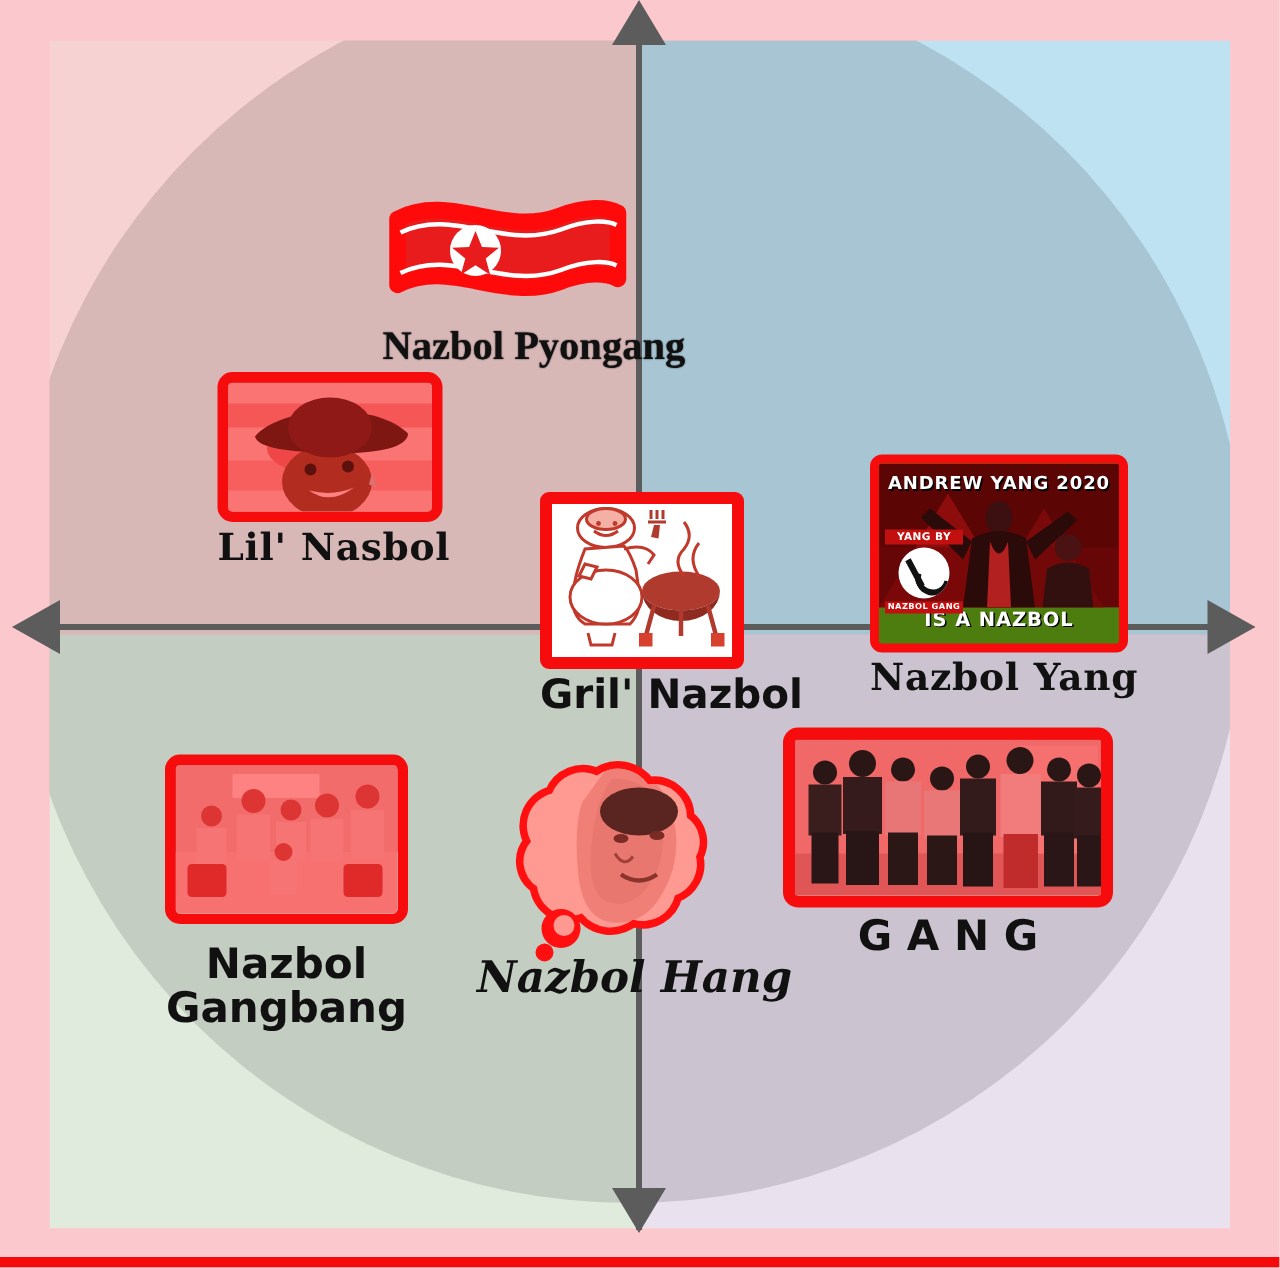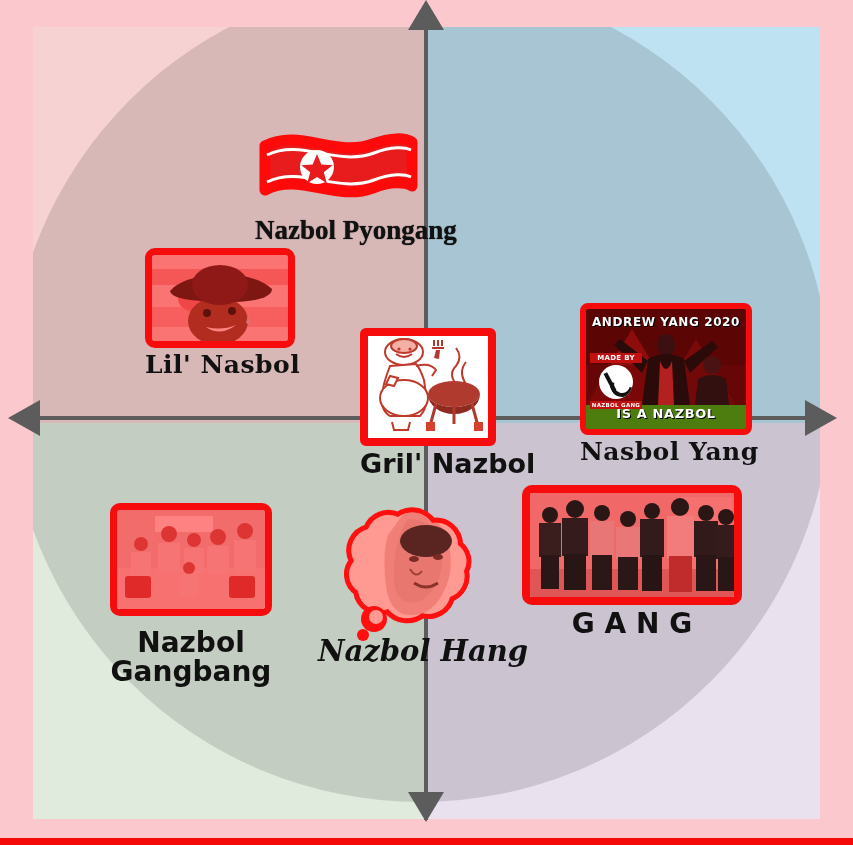--- a/index.html
+++ b/index.html
@@ -221,26 +221,26 @@
           <path d="M74 52 q6 16 12 0 l2 44 l-16 0z" fill="#b32020"></path>
           <path d="M62 52 L34 30 l-6 6 l28 28z" fill="#2b0a0a"></path>
           <path d="M98 52 L126 32 l6 6 l-28 26z" fill="#2b0a0a"></path>
           <circle cx="126" cy="56" r="9" fill="#4a1212"></circle>
           <path d="M112 70 q14 -8 28 0 l3 26 l-34 0z" fill="#331010"></path>
         </svg>
       </div>
       <div class="yangtop">ANDREW YANG 2020</div>
       <div class="yangbot">IS A NAZBOL</div>
       <div class="madeby">
-        <div class="mtxt">MADE BY</div>
+        <div class="mtxt">YANG BY</div>
         <div class="hs"></div>
         <div class="mtxt" style="font-size:5.5px">NAZBOL GANG</div>
       </div>
     </div>
-    <div class="label lb-slab">Nasbol Yang</div>
+    <div class="label lb-slab">Nazbol Yang</div>
   </div>
 
   <div class="item" id="gangbang">
     <div class="card">
       <div class="inner">
         <svg width="150" height="100" viewBox="0 0 150 100" preserveAspectRatio="none">
           <rect width="150" height="100" fill="#f3d4d4"></rect>
           <rect x="38" y="6" width="58" height="16" fill="#fff"></rect>
           <rect y="58" width="150" height="42" fill="#f7dede"></rect>
           <g fill="#e9aeae">

